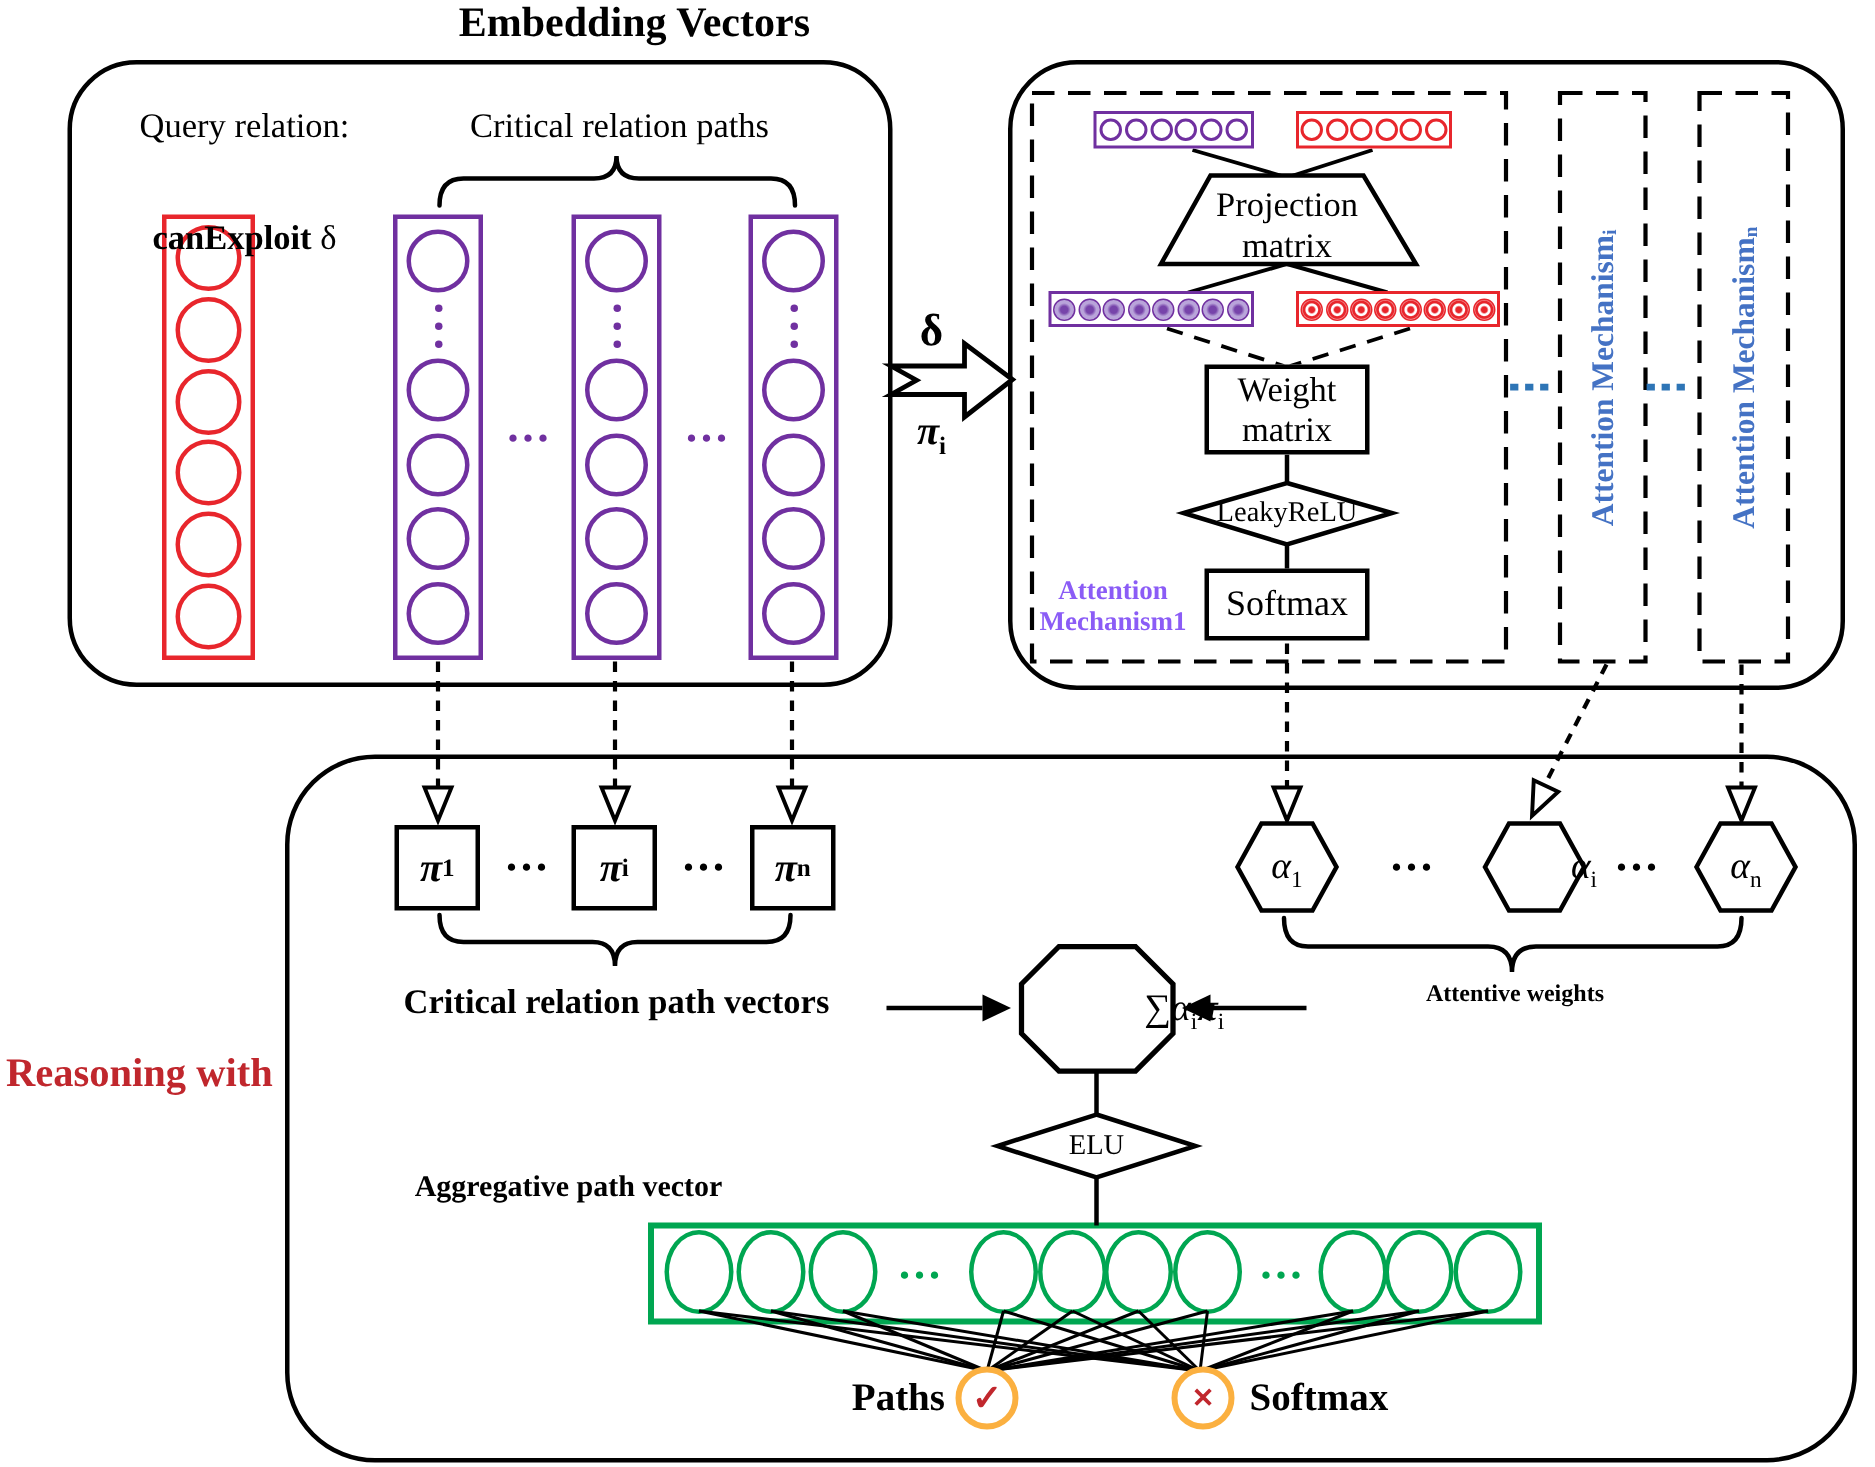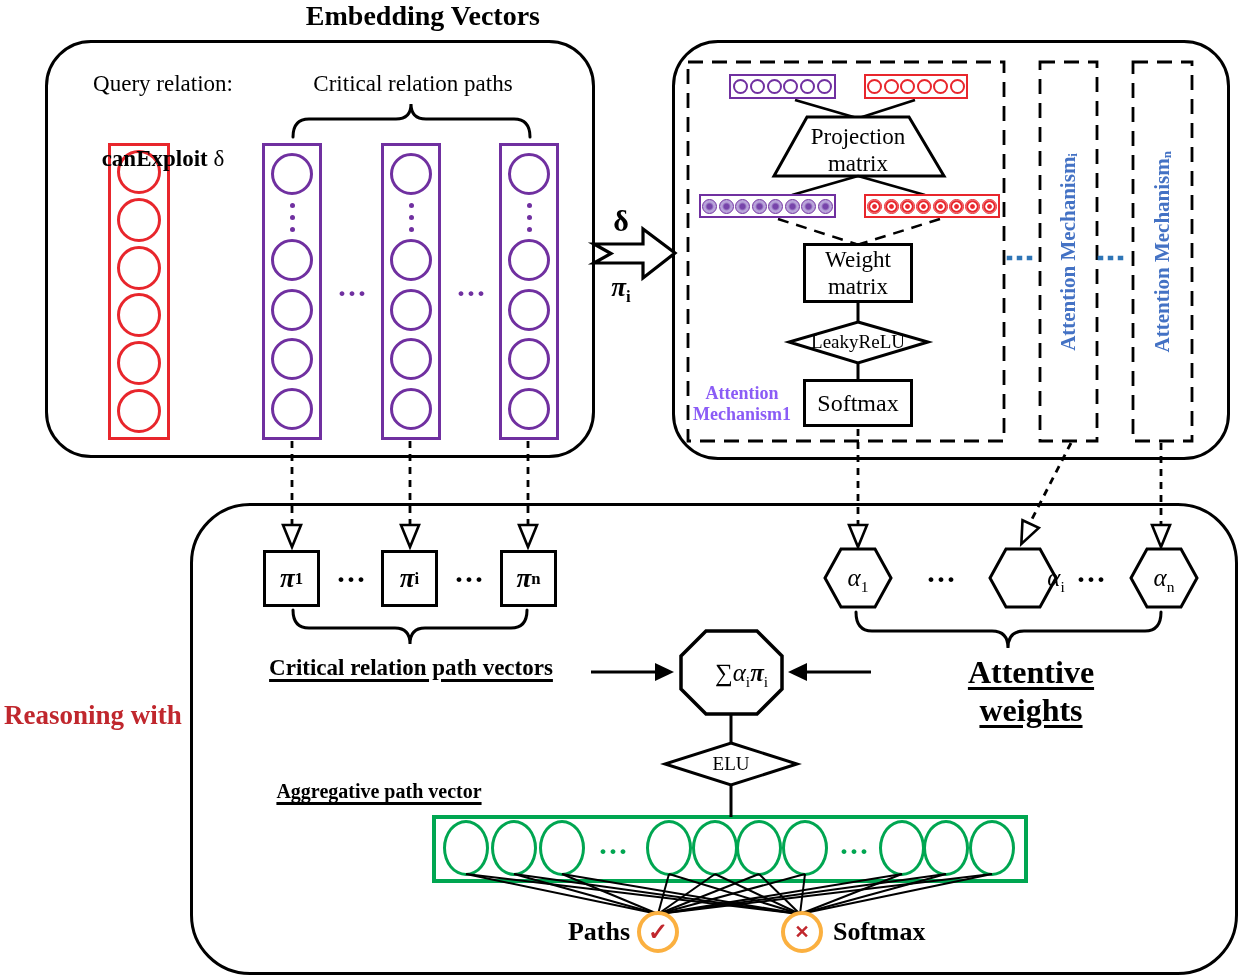--- a/index.html
+++ b/index.html
@@ -32,21 +32,21 @@
   .purple-fvec .c{width:15px;height:15px;background:radial-gradient(circle,#7744aa 0% 26%,#b9a4da 48% 66%,#e9e2f4 100%);border:1.5px solid #7030A0;}
   .red-fvec{border:2.5px solid #E8262C;}
   .red-fvec .c{width:15px;height:15px;background:radial-gradient(circle,#e8262c 0% 20%,#ffffff 32% 42%,#e8262c 50% 62%,#ffffff 76% 100%);border:1.5px solid #E8262C;}
   
   .wbox{position:absolute;box-sizing:border-box;border:3px solid #000;background:#fff;z-index:3;display:flex;flex-direction:column;align-items:center;justify-content:center;text-align:center;line-height:1.18;}
   .pibox{position:absolute;box-sizing:border-box;border:3px solid #000;background:#fff;z-index:3;display:flex;align-items:center;justify-content:center;font-size:27px;font-weight:bold;font-style:italic;}
   sub{font-size:0.62em;}
   .blue{color:#8b5cf6;font-weight:bold;}
   .vlabel-wrap{position:absolute;z-index:3;display:flex;align-items:center;justify-content:center;}
   .vlabel{writing-mode:vertical-rl;transform:rotate(180deg);font-size:21px;font-weight:bold;color:#4472C4;white-space:nowrap;}
-  .underl{text-decoration:underline;text-decoration-thickness:2.5px;text-underline-offset:4px;font-weight:bold;}
+  .underl{text-decoration-thickness:2.5px;text-underline-offset:4px;font-weight:bold;}
   .green-rect{position:absolute;box-sizing:border-box;border:4px solid #00A651;background:#fff;z-index:1;}
   .gc{position:absolute;box-sizing:border-box;width:46px;height:56px;border:3.5px solid #00A651;border-radius:50%;z-index:1;background:transparent;}
   .badge{position:absolute;box-sizing:border-box;width:42px;height:42px;border:4px solid #FBB040;border-radius:50%;background:#fff;z-index:3;display:flex;align-items:center;justify-content:center;color:#C1272D;font-weight:bold;}
   .sideRed{color:#C0272D;font-weight:bold;font-size:27px;line-height:1.3;text-align:left;}
 </style>
 </head>
 <body>
 
 <div class="canvas">
 
@@ -188,23 +188,23 @@
   <div class="hdots black" style="left:322px;top:562px;width:58px;">···</div>
   <div class="hdots black" style="left:440px;top:562px;width:58px;">···</div>
 
   <div class="lbl" style="left:818px;top:563px;width:80px;font-size:25px;font-style:italic;"><span>α</span><sub style="font-style:normal;">1</sub></div>
   <div class="lbl" style="left:1016px;top:563px;width:80px;font-size:25px;font-style:italic;"><span>α</span><sub style="font-style:normal;">i</sub></div>
   <div class="lbl" style="left:1124px;top:563px;width:80px;font-size:25px;font-style:italic;"><span>α</span><sub style="font-style:normal;">n</sub></div>
   <div class="hdots black" style="left:908px;top:562px;width:66px;">···</div>
   <div class="hdots black" style="left:1058px;top:562px;width:66px;">···</div>
 
   <div class="lbl underl" style="left:246px;top:654px;width:330px;font-size:23px;">Critical relation path vectors</div>
-  <div class="lbl underl" style="left:936px;top:654px;width:190px;font-size:32px;">Attentive weights</div>
-
-  <div class="lbl" style="left:681px;top:658px;width:121px;font-size:25px;"><span>∑</span><span style="font-style:italic;">α</span><sub>i</sub><span style="font-style:italic;font-weight:bold;">π</span><sub>i</sub></div>
+  <div class="lbl underl" style="left:915px;top:654px;width:190px;font-size:16px;">Attentive weights</div>
+
+  <div class="lbl" style="left:681px;top:658px;width:121px;font-size:25px;padding-left:48px;"><span>∑</span><span style="font-style:italic;">α</span><sub>i</sub><span style="font-style:italic;font-weight:bold;">π</span><sub>i</sub></div>
   <div class="lbl" style="left:696px;top:753px;width:70px;font-size:19px;">ELU</div>
 
   <div class="lbl underl" style="left:248px;top:780px;width:262px;font-size:20px;">Aggregative path vector</div>
 
   <div class="green-rect" style="left:432px;top:815px;width:596px;height:68px;"></div>
   <div class="gc" style="left:443px;top:820px;"></div>
   <div class="gc" style="left:491px;top:820px;"></div>
   <div class="gc" style="left:539px;top:820px;"></div>
   <div class="gc" style="left:646px;top:820px;"></div>
   <div class="gc" style="left:692px;top:820px;"></div>

